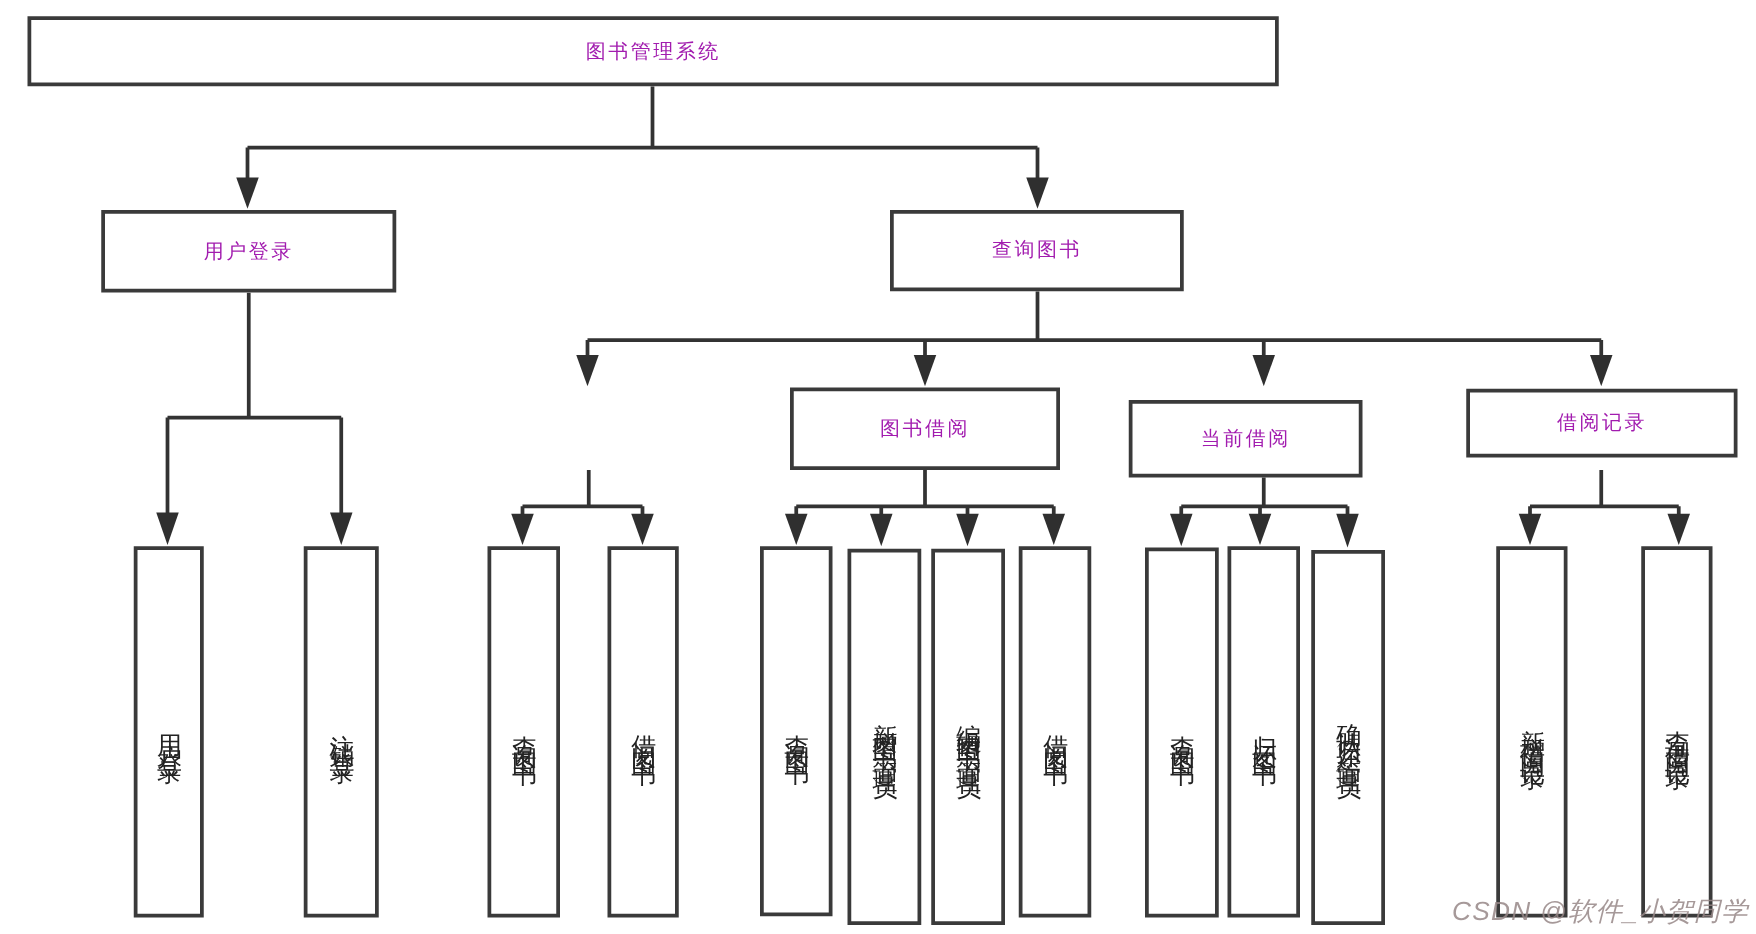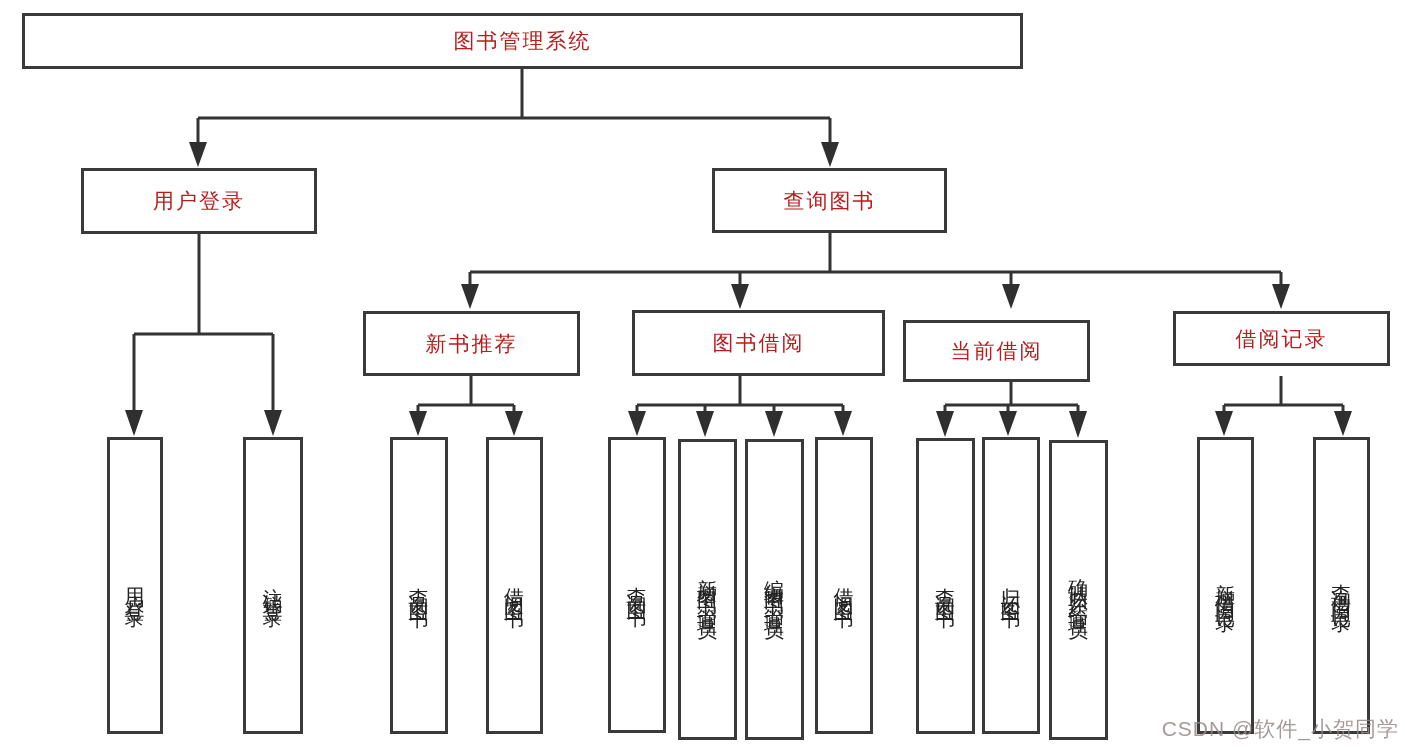--- a/index.html
+++ b/index.html
@@ -15,43 +15,44 @@
     position:absolute;
     box-sizing:border-box;
     border:3px solid #3a3a3a;
     background:#ffffff;
     display:flex;
     align-items:center;
     justify-content:center;
     color:#232323;
   }
   .h-label{
-    font-size:21px;
+    font-size:16px;
     letter-spacing:2px;
-    color:#b91c1c;
+    color:#a21caf;
     white-space:nowrap;
   }
   .v-label{
     writing-mode:vertical-rl;
     text-orientation:mixed;
     font-size:20px;
     line-height:1.1;
     letter-spacing:7px;
     color:#232323;
     white-space:nowrap;
   }
   .watermark{
     position:absolute;
     right:6px;
     bottom:4px;
     font-size:21px;
     letter-spacing:1px;
     color:rgba(150,135,135,0.85);
     white-space:nowrap;
     z-index:10;
+    font-style:italic;
   }
 </style>
 </head>
 <body>
 
 <div id="canvas">
 
   <svg id="wires" viewBox="0 0 1405 747" xmlns="http://www.w3.org/2000/svg">
     <g stroke="#333333" stroke-width="3" fill="none">
 
@@ -122,24 +123,21 @@
     <span class="h-label">图书管理系统</span>
   </div>
 
   <div class="node" style="left:81px;top:168px;width:236px;height:66px">
     <span class="h-label">用户登录</span>
   </div>
   <div class="node" style="left:712px;top:168px;width:235px;height:65px">
     <span class="h-label">查询图书</span>
   </div>
 
-  <div class="node" style="left:363px;top:311px;width:217px;height:65px">
-    <span class="h-label">新书推荐</span>
-  </div>
-  <div class="node" style="left:632px;top:310px;width:253px;height:66px">
+  <div class="node" style="left:632px;top:310px;width:216px;height:66px">
     <span class="h-label">图书借阅</span>
   </div>
   <div class="node" style="left:903px;top:320px;width:187px;height:62px">
     <span class="h-label">当前借阅</span>
   </div>
   <div class="node" style="left:1173px;top:311px;width:217px;height:55px">
     <span class="h-label">借阅记录</span>
   </div>
 
   <div class="node" style="left:107px;top:437px;width:56px;height:297px">

